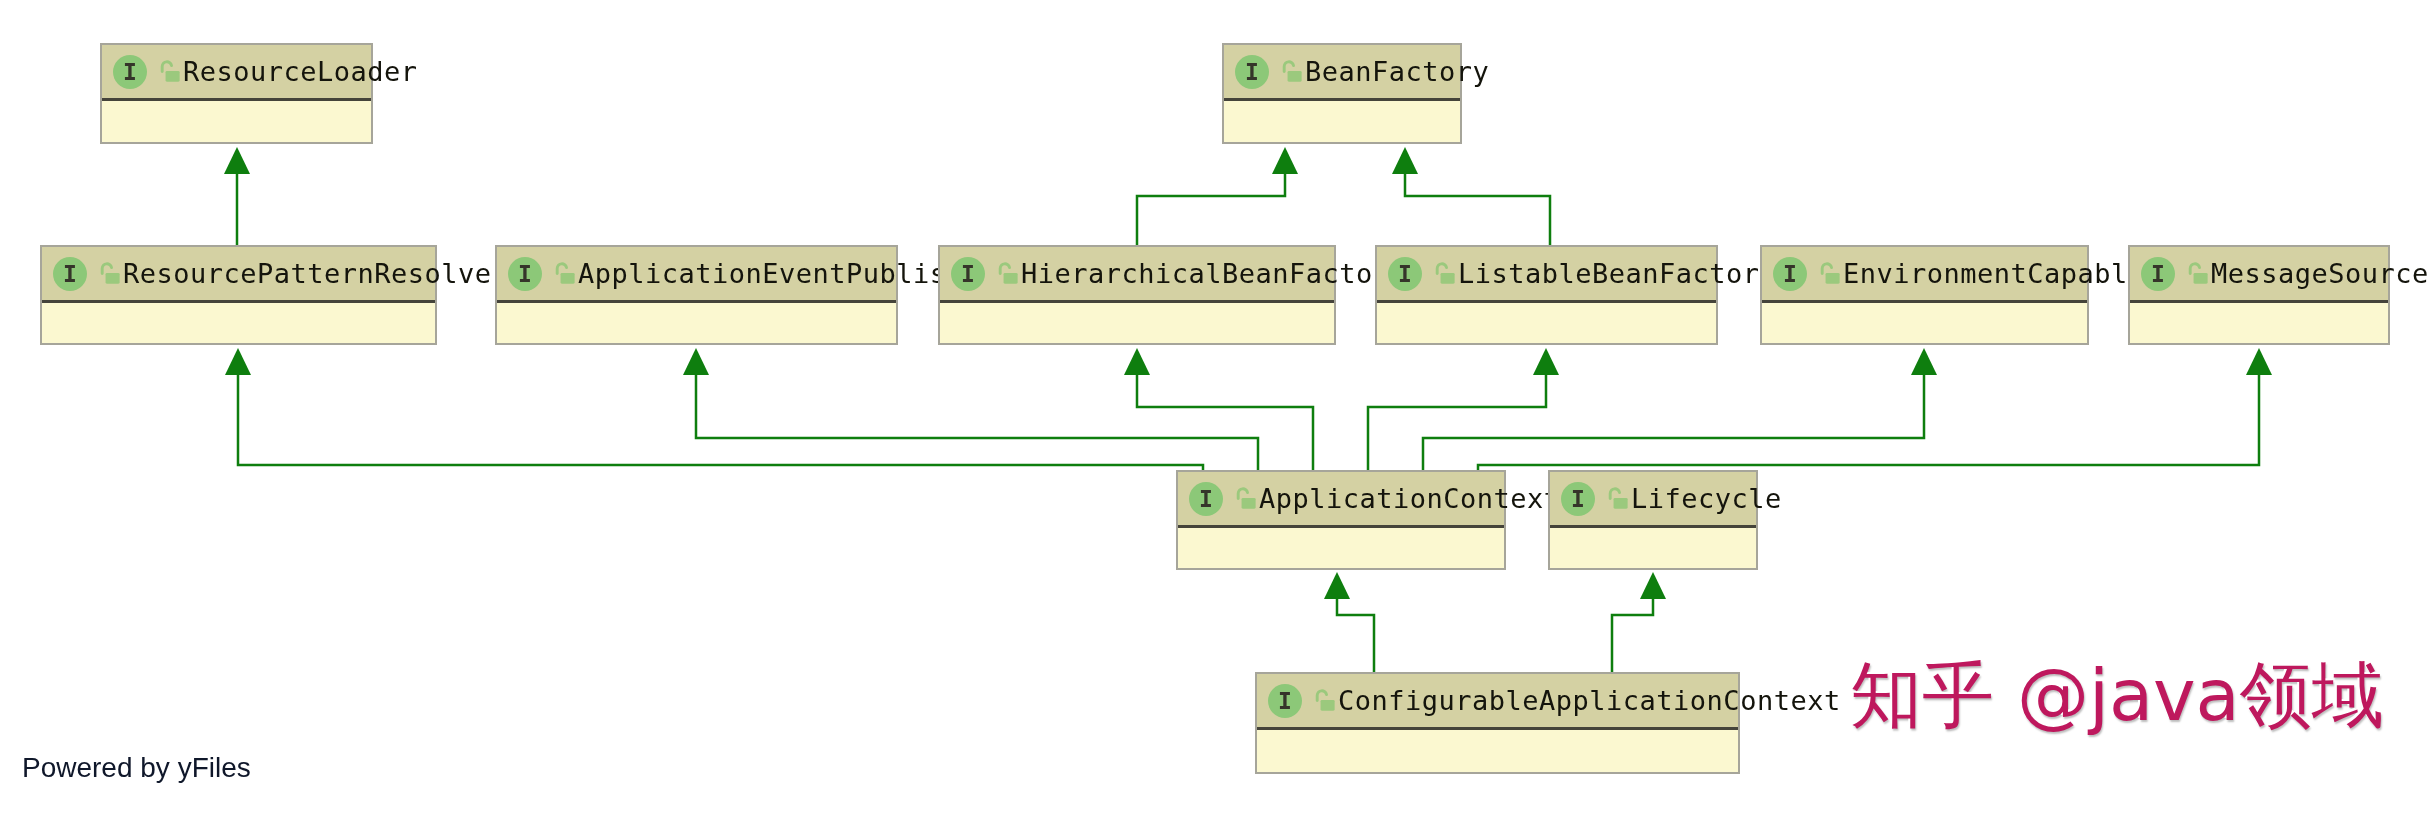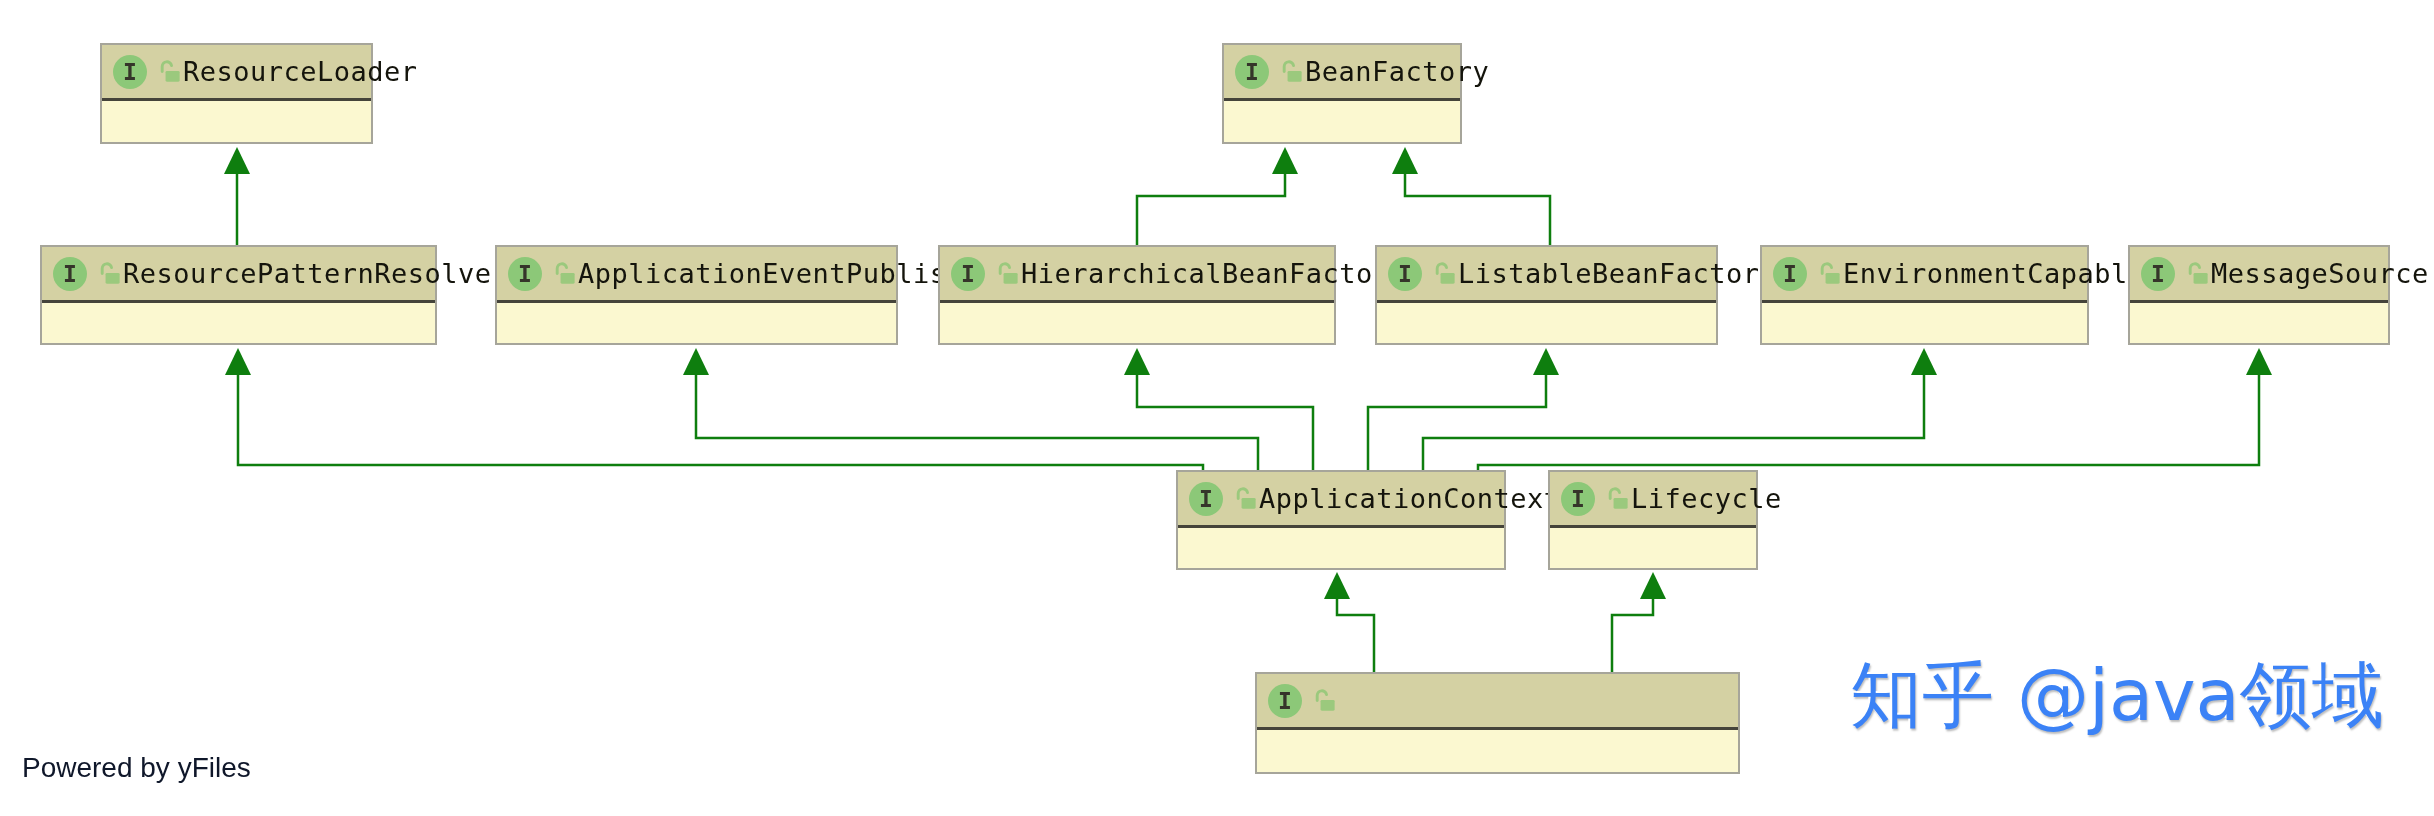--- a/index.html
+++ b/index.html
@@ -71,21 +71,21 @@
     font-size: 27px;
     letter-spacing: 0.5px;
     color: #14140c;
     white-space: nowrap;
   }
   .watermark-zhihu {
     position: absolute;
     left: 1850px;
     top: 648px;
     font-size: 72px;
-    color: #3b82f6;
+    color: #be185d;
     text-shadow: -2px -2px 0 #ffffff, 1px 2px 2px #bdbdbd;
     white-space: nowrap;
     font-family: "DejaVu Sans", sans-serif;
   }
   .watermark-yfiles {
     position: absolute;
     left: 22px;
     top: 752px;
     font-size: 28px;
     color: #0f172a;
@@ -276,19 +276,20 @@
       </div>
       <div class="node" style="left: 1255px; top: 672px; width: 485px; height: 102px;">
         <div class="node-header">
           <div class="iface-circle">I</div>
           <span class="lock-icon">
             <svg width="27" height="27" viewBox="0 0 24 24" xmlns="http://www.w3.org/2000/svg">
               <path d="M5.5 12 V7.5 a4.2 4.2 0 0 1 8.3 -0.8" fill="none" stroke="#9bc97d" stroke-width="2.6" stroke-linecap="round"></path>
               <rect x="8.5" y="11.5" width="12.5" height="9.5" rx="1.2" fill="#9bc97d"></rect>
             </svg>
           </span>
+          <span class="node-label">ConfigurableApplicationContext</span>
         </div>
         <div class="node-body"></div>
       </div>
     </div>
   <div class="watermark-zhihu">知乎 @java领域</div>
   <div class="watermark-yfiles">Powered by yFiles</div>
 </div>
 
 </body></html>

